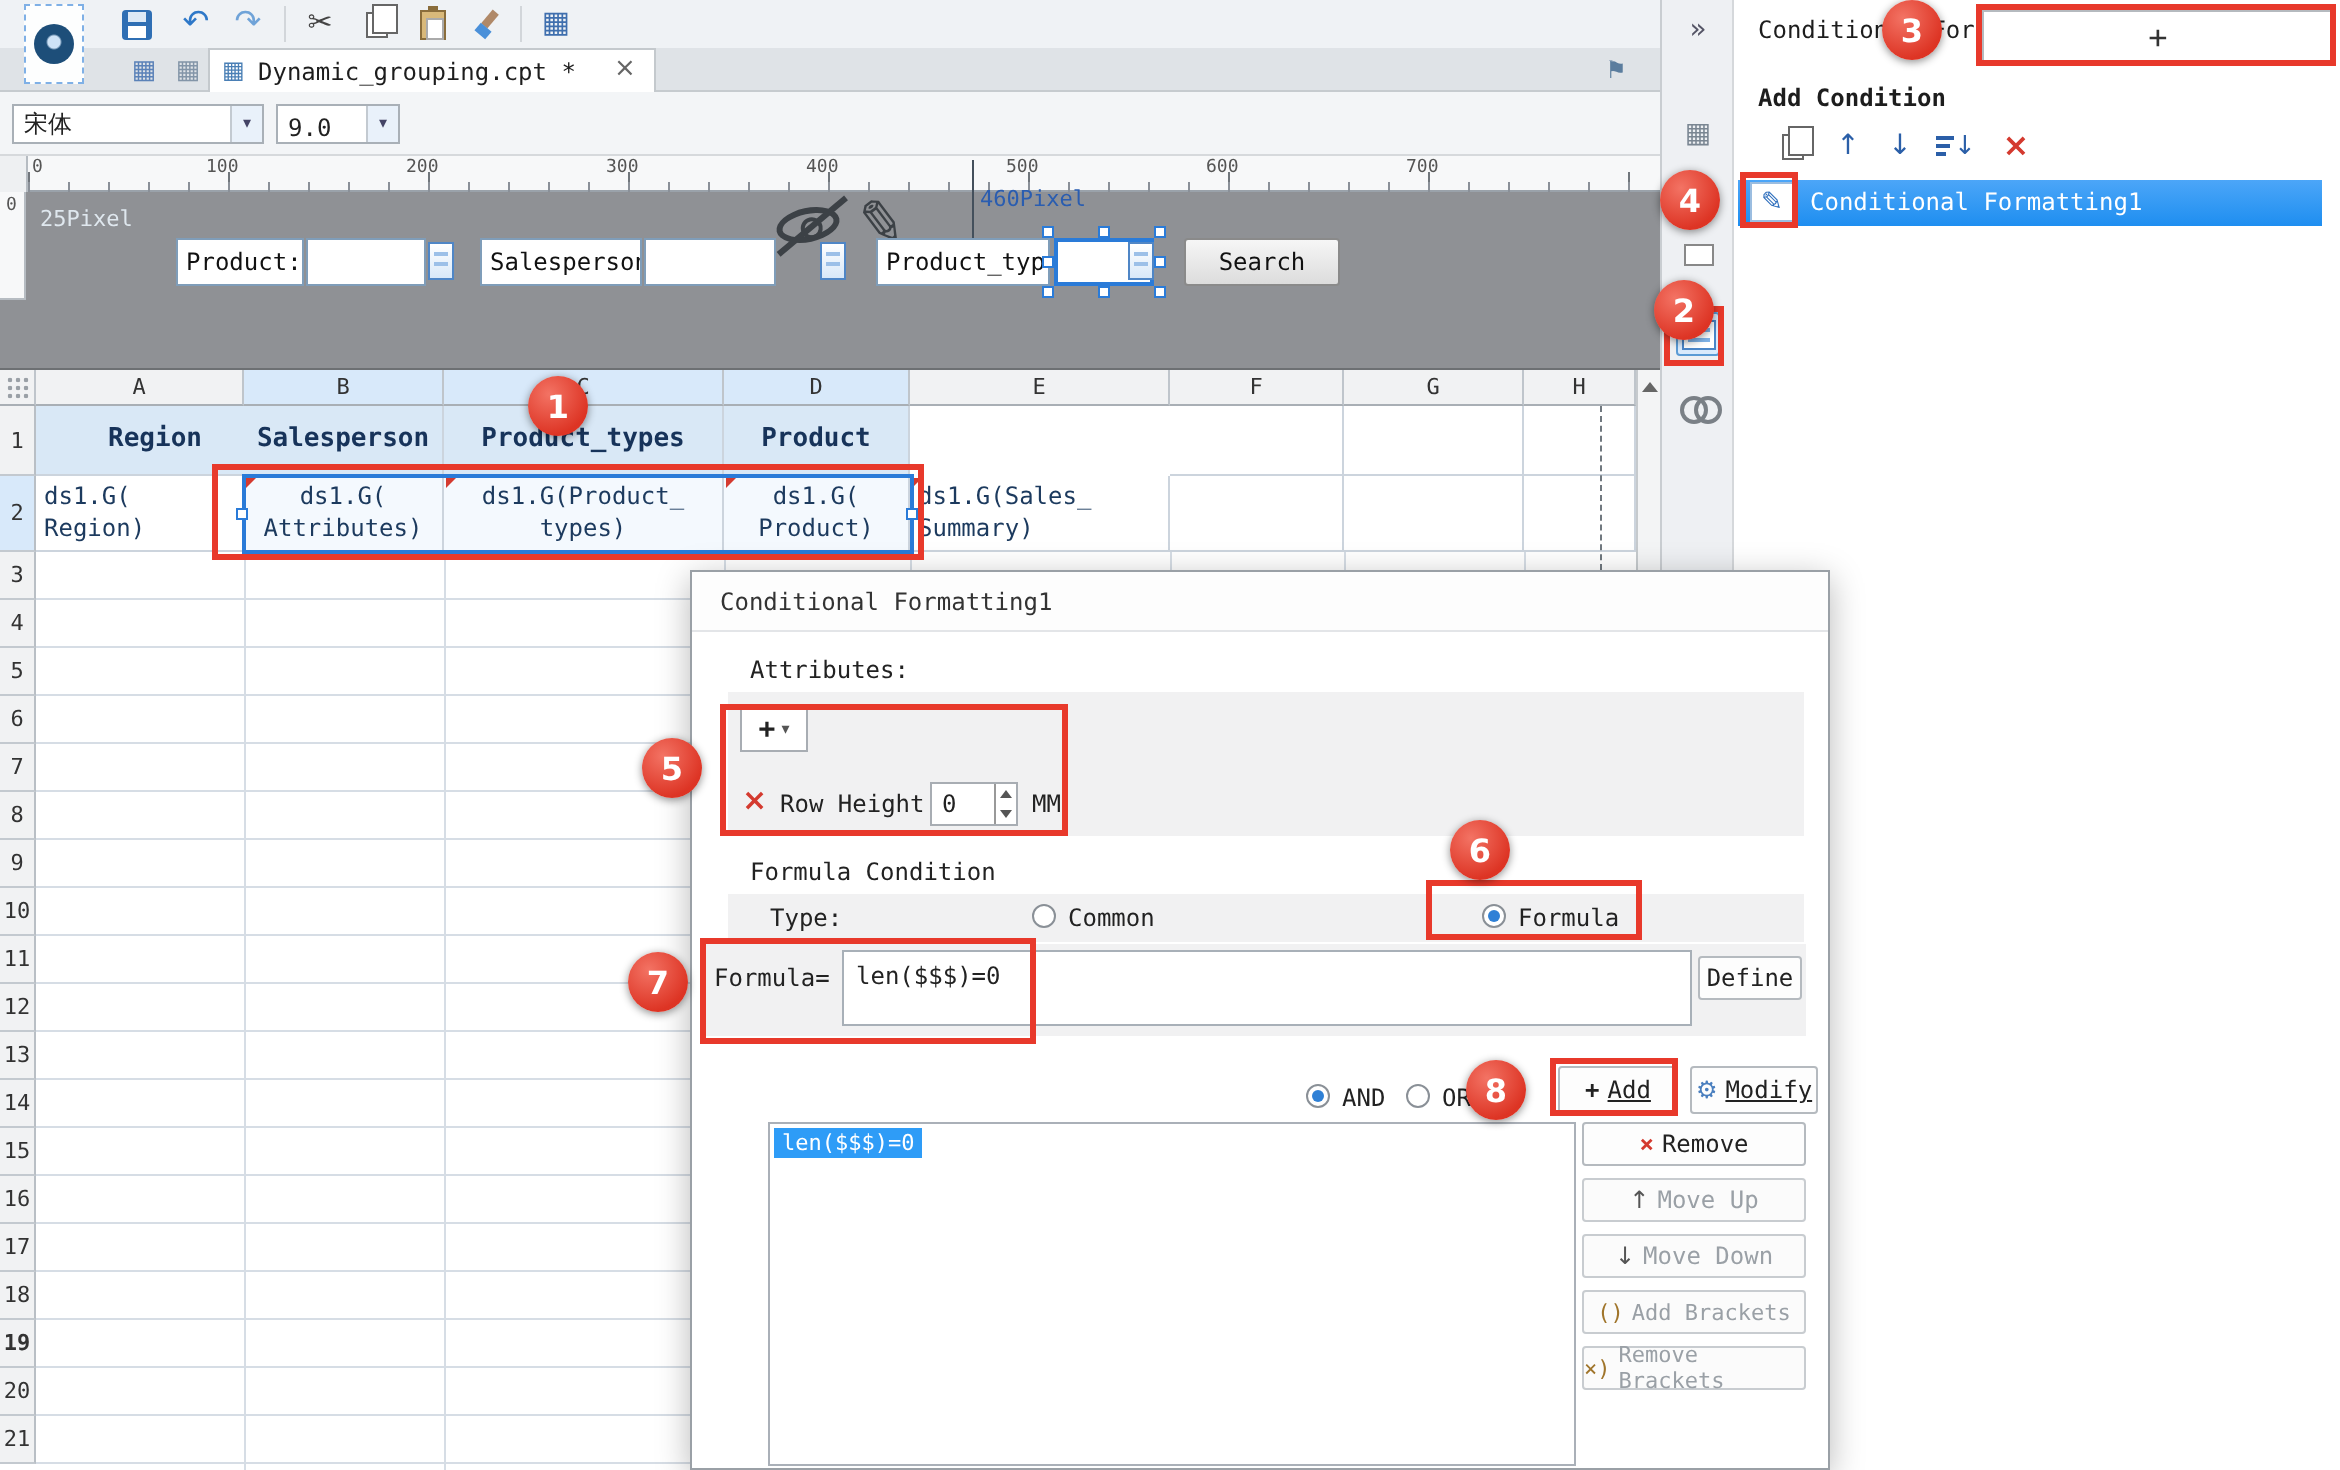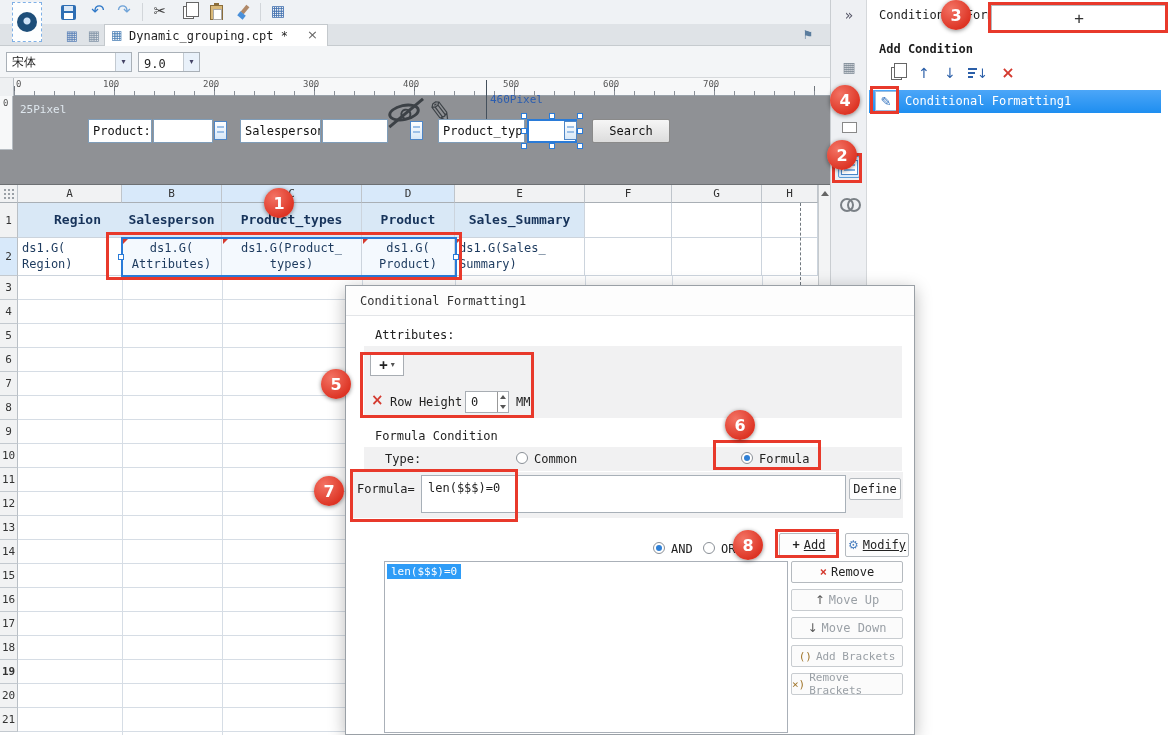--- a/index.html
+++ b/index.html
@@ -324,21 +324,20 @@
       <div class="rowhead" style="height: 24px;">18</div>
       <div class="rowhead" style="height: 24px; font-weight: bold;">19</div>
       <div class="rowhead" style="height: 24px;">20</div>
       <div class="rowhead" style="height: 24px;">21</div>
     </div>
 
   <div class="cell hdr" style="left:18px;top:203px;width:120px;height:35px">Region</div>
   <div class="cell hdr" style="left:122px;top:203px;width:100px;height:35px">Salesperson</div>
   <div class="cell hdr" style="left:222px;top:203px;width:140px;height:35px">Product_types</div>
   <div class="cell hdr" style="left:362px;top:203px;width:93px;height:35px">Product</div>
-  <div class="cell hdr" style="left:455px;top:203px;width:130px;height:35px">Sales_Summary</div>
   <div class="cell" style="left:585px;top:203px;width:87px;height:35px"></div>
   <div class="cell" style="left:672px;top:203px;width:90px;height:35px"></div>
   <div class="cell" style="left:762px;top:203px;width:56px;height:35px"></div>
 
   <div class="cell dcell" style="left:18px;top:238px;width:104px;height:38px;align-items:flex-start;padding-left:4px">
     <span>ds1.G(</span>
       <span>Region)</span>
   </div>
   <div class="cell dcell" style="left:122px;top:238px;width:100px;height:38px;background:#f4f9fe">
     <span class="ftri"></span>

